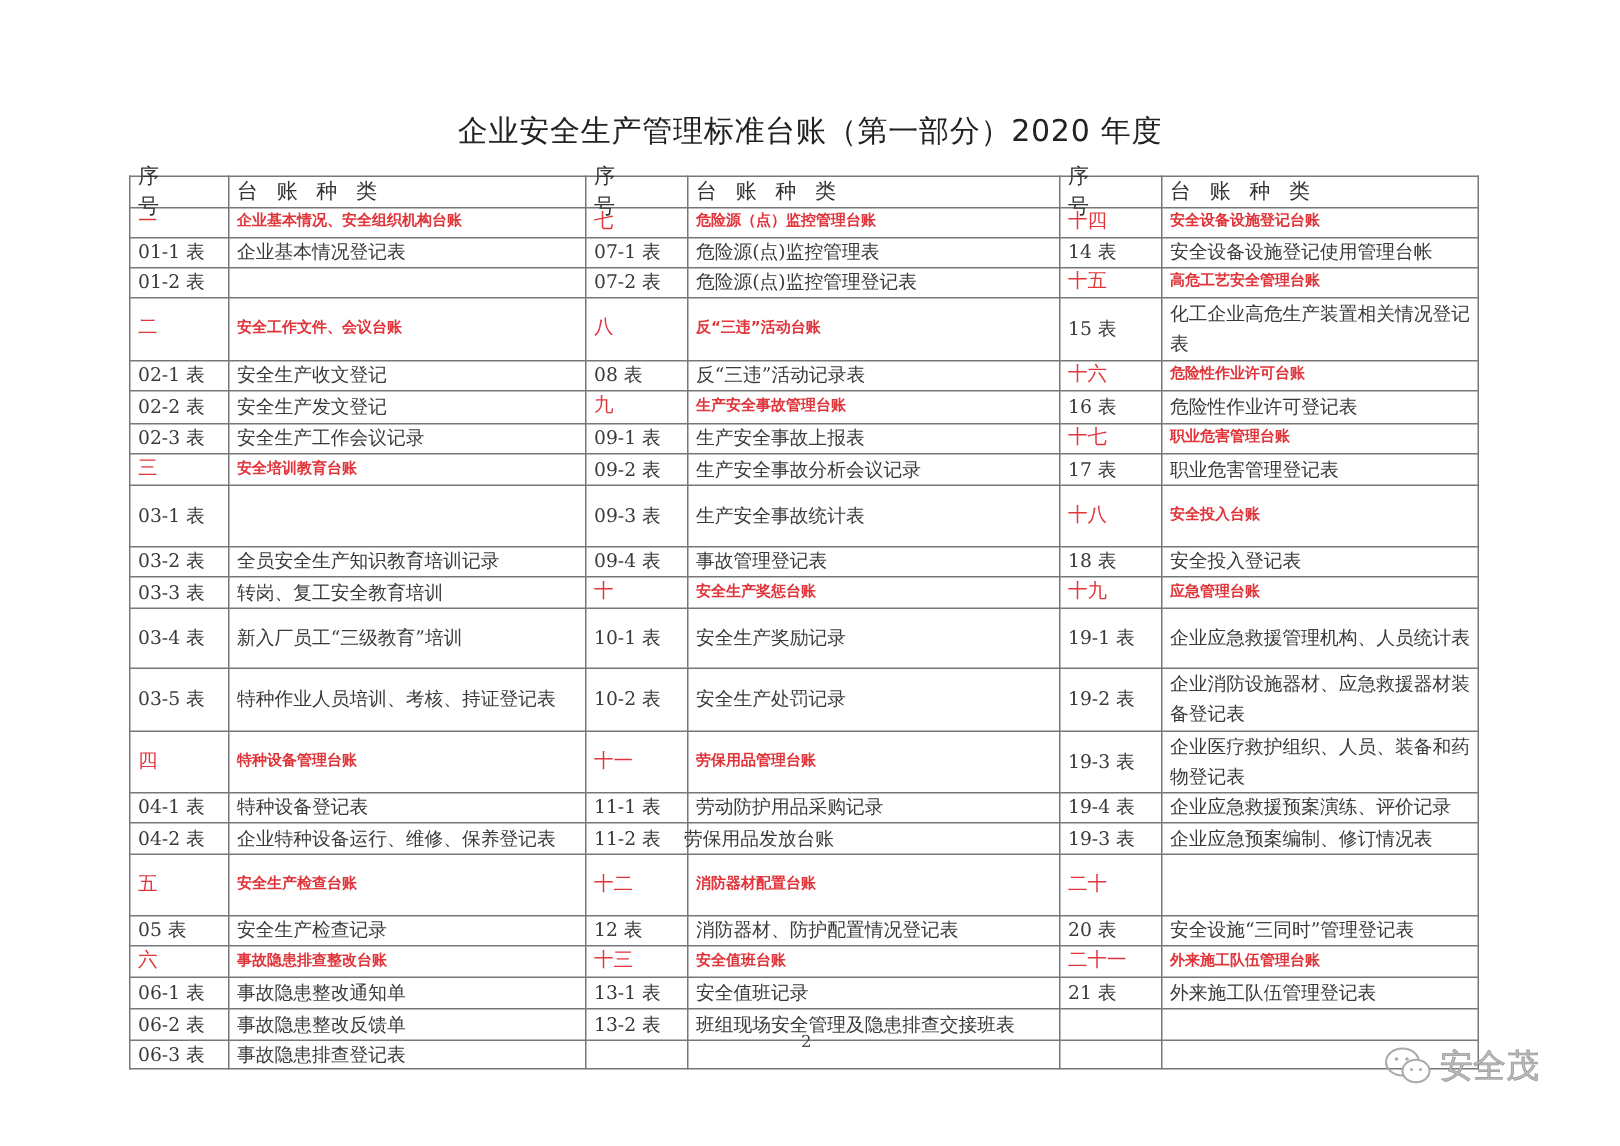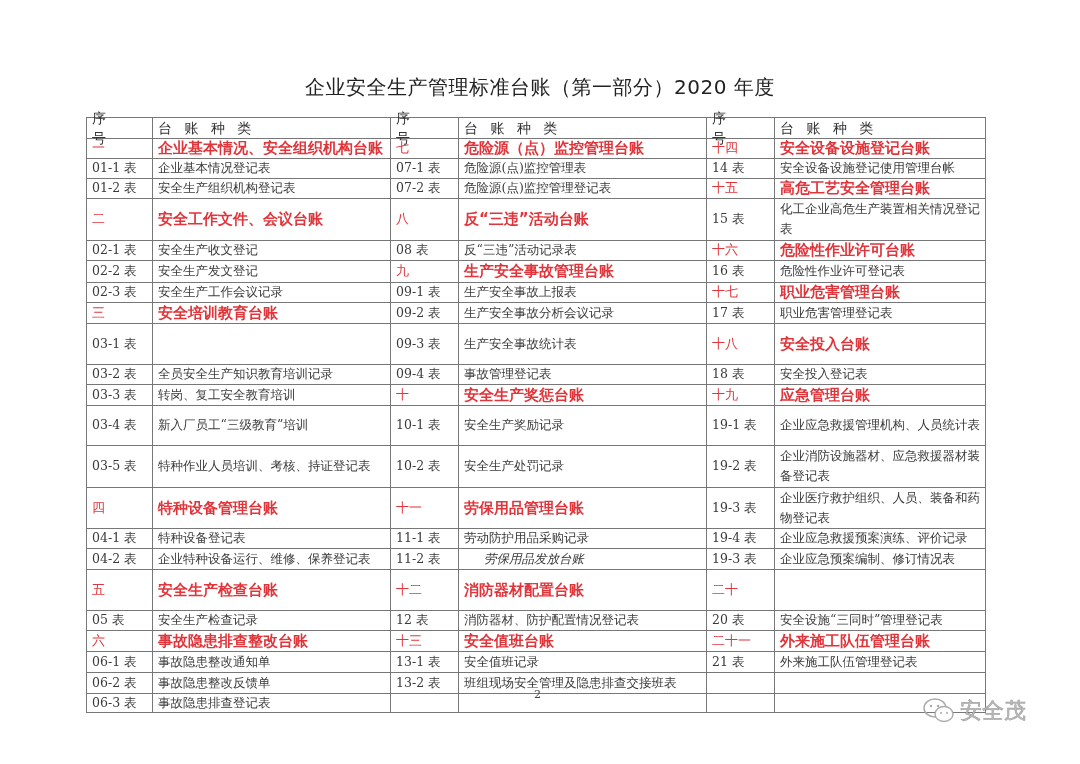--- a/index.html
+++ b/index.html
@@ -13,21 +13,21 @@
     font-size: 20px; color: #222; letter-spacing: 0.5px;
   }
   .grid { position: absolute; left: 86px; top: 117px; width: 900px; height: 596px; }
   .vline { position: absolute; top: 0; bottom: 0; width: 1px; background: #777; }
   .hline { position: absolute; left: 0; right: 0; height: 1px; background: #777; }
   .cell {
     position: absolute; display: flex; align-items: center; box-sizing: border-box;
     padding: 0 6px; font-size: 12.5px; line-height: 20px; color: #3a3a3a;
   }
   .cell.head { font-family: "DejaVu Sans", "Liberation Sans", sans-serif; font-size: 14px; color: #333; letter-spacing: 4px; }
-  .cell.cat { color: #e0353b; font-family: "DejaVu Sans", "Liberation Sans", sans-serif; font-weight: bold; font-size: 15px; }
+  .cell.cat { color: #e0353b; font-family: "DejaVu Sans", "Liberation Sans", sans-serif; font-weight: bold; font-size: 10px; }
   .cell.catnum { color: #e0353b; font-family: "DejaVu Sans", "Liberation Sans", sans-serif; font-size: 13px; }
   .pagenum { position: absolute; left: 534px; top: 688px; font-size: 11px; color: #444; }
   .wm { position: absolute; left: 922px; top: 696px; display: flex; align-items: center; gap: 4px; }
   .wm-text { font-family: "DejaVu Sans", "Liberation Sans", sans-serif; font-size: 22px; color: #bbb; -webkit-text-stroke: 0.5px #999; }
 </style>
 </head>
 <body>
 
 <div class="title">企业安全生产管理标准台账（第一部分）2020 年度</div>
 
@@ -75,21 +75,20 @@
     <div class="cell cat" style="left: 372px; width: 248px; top: 21px; height: 20px;">危险源（点）监控管理台账</div>
     <div class="cell catnum" style="left: 620px; width: 68px; top: 21px; height: 20px;">十四</div>
     <div class="cell cat" style="left: 688px; width: 212px; top: 21px; height: 20px;">安全设备设施登记台账</div>
     <div class="cell " style="left: 0px; width: 66px; top: 41px; height: 20px;">01-1 表</div>
     <div class="cell " style="left: 66px; width: 238px; top: 41px; height: 20px;">企业基本情况登记表</div>
     <div class="cell " style="left: 304px; width: 68px; top: 41px; height: 20px;">07-1 表</div>
     <div class="cell " style="left: 372px; width: 248px; top: 41px; height: 20px;">危险源(点)监控管理表</div>
     <div class="cell " style="left: 620px; width: 68px; top: 41px; height: 20px;">14 表</div>
     <div class="cell " style="left: 688px; width: 212px; top: 41px; height: 20px;">安全设备设施登记使用管理台帐</div>
     <div class="cell " style="left: 0px; width: 66px; top: 61px; height: 20px;">01-2 表</div>
-    <div class="cell " style="left: 66px; width: 238px; top: 61px; height: 20px;">安全生产组织机构登记表</div>
     <div class="cell " style="left: 304px; width: 68px; top: 61px; height: 20px;">07-2 表</div>
     <div class="cell " style="left: 372px; width: 248px; top: 61px; height: 20px;">危险源(点)监控管理登记表</div>
     <div class="cell catnum" style="left: 620px; width: 68px; top: 61px; height: 20px;">十五</div>
     <div class="cell cat" style="left: 688px; width: 212px; top: 61px; height: 20px;">高危工艺安全管理台账</div>
     <div class="cell catnum" style="left: 0px; width: 66px; top: 81px; height: 42px;">二</div>
     <div class="cell cat" style="left: 66px; width: 238px; top: 81px; height: 42px;">安全工作文件、会议台账</div>
     <div class="cell catnum" style="left: 304px; width: 68px; top: 81px; height: 42px;">八</div>
     <div class="cell cat" style="left: 372px; width: 248px; top: 81px; height: 42px;">反“三违”活动台账</div>
     <div class="cell " style="left: 620px; width: 68px; top: 81px; height: 42px;">15 表</div>
     <div class="cell " style="left: 688px; width: 212px; top: 81px; height: 42px;">化工企业高危生产装置相关情况登记表</div>
@@ -154,21 +153,21 @@
     <div class="cell " style="left: 688px; width: 212px; top: 370px; height: 41px;">企业医疗救护组织、人员、装备和药物登记表</div>
     <div class="cell " style="left: 0px; width: 66px; top: 411px; height: 20px;">04-1 表</div>
     <div class="cell " style="left: 66px; width: 238px; top: 411px; height: 20px;">特种设备登记表</div>
     <div class="cell " style="left: 304px; width: 68px; top: 411px; height: 20px;">11-1 表</div>
     <div class="cell " style="left: 372px; width: 248px; top: 411px; height: 20px;">劳动防护用品采购记录</div>
     <div class="cell " style="left: 620px; width: 68px; top: 411px; height: 20px;">19-4 表</div>
     <div class="cell " style="left: 688px; width: 212px; top: 411px; height: 20px;">企业应急救援预案演练、评价记录</div>
     <div class="cell " style="left: 0px; width: 66px; top: 431px; height: 21px;">04-2 表</div>
     <div class="cell " style="left: 66px; width: 238px; top: 431px; height: 21px;">企业特种设备运行、维修、保养登记表</div>
     <div class="cell " style="left: 304px; width: 68px; top: 431px; height: 21px;">11-2 表</div>
-    <div class="cell " style="left: 392px; width: 248px; top: 431px; height: 21px; font-style: italic;">劳保用品发放台账</div>
+    <div class="cell " style="left: 364px; width: 248px; top: 431px; height: 21px;">劳保用品发放台账</div>
     <div class="cell " style="left: 620px; width: 68px; top: 431px; height: 21px;">19-3 表</div>
     <div class="cell " style="left: 688px; width: 212px; top: 431px; height: 21px;">企业应急预案编制、修订情况表</div>
     <div class="cell catnum" style="left: 0px; width: 66px; top: 452px; height: 41px;">五</div>
     <div class="cell cat" style="left: 66px; width: 238px; top: 452px; height: 41px;">安全生产检查台账</div>
     <div class="cell catnum" style="left: 304px; width: 68px; top: 452px; height: 41px;">十二</div>
     <div class="cell cat" style="left: 372px; width: 248px; top: 452px; height: 41px;">消防器材配置台账</div>
     <div class="cell catnum" style="left: 620px; width: 68px; top: 452px; height: 41px;">二十</div>
     <div class="cell " style="left: 0px; width: 66px; top: 493px; height: 20px;">05 表</div>
     <div class="cell " style="left: 66px; width: 238px; top: 493px; height: 20px;">安全生产检查记录</div>
     <div class="cell " style="left: 304px; width: 68px; top: 493px; height: 20px;">12 表</div>

